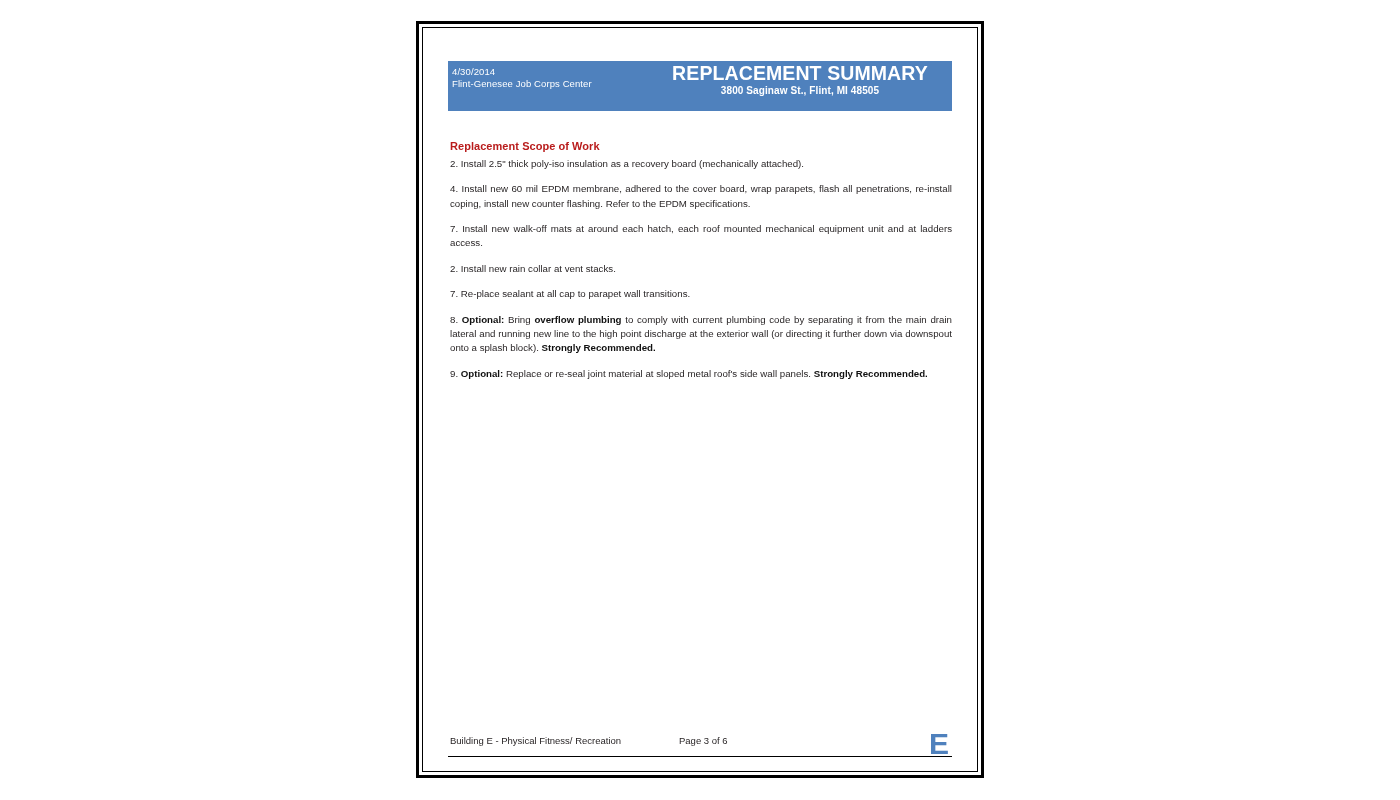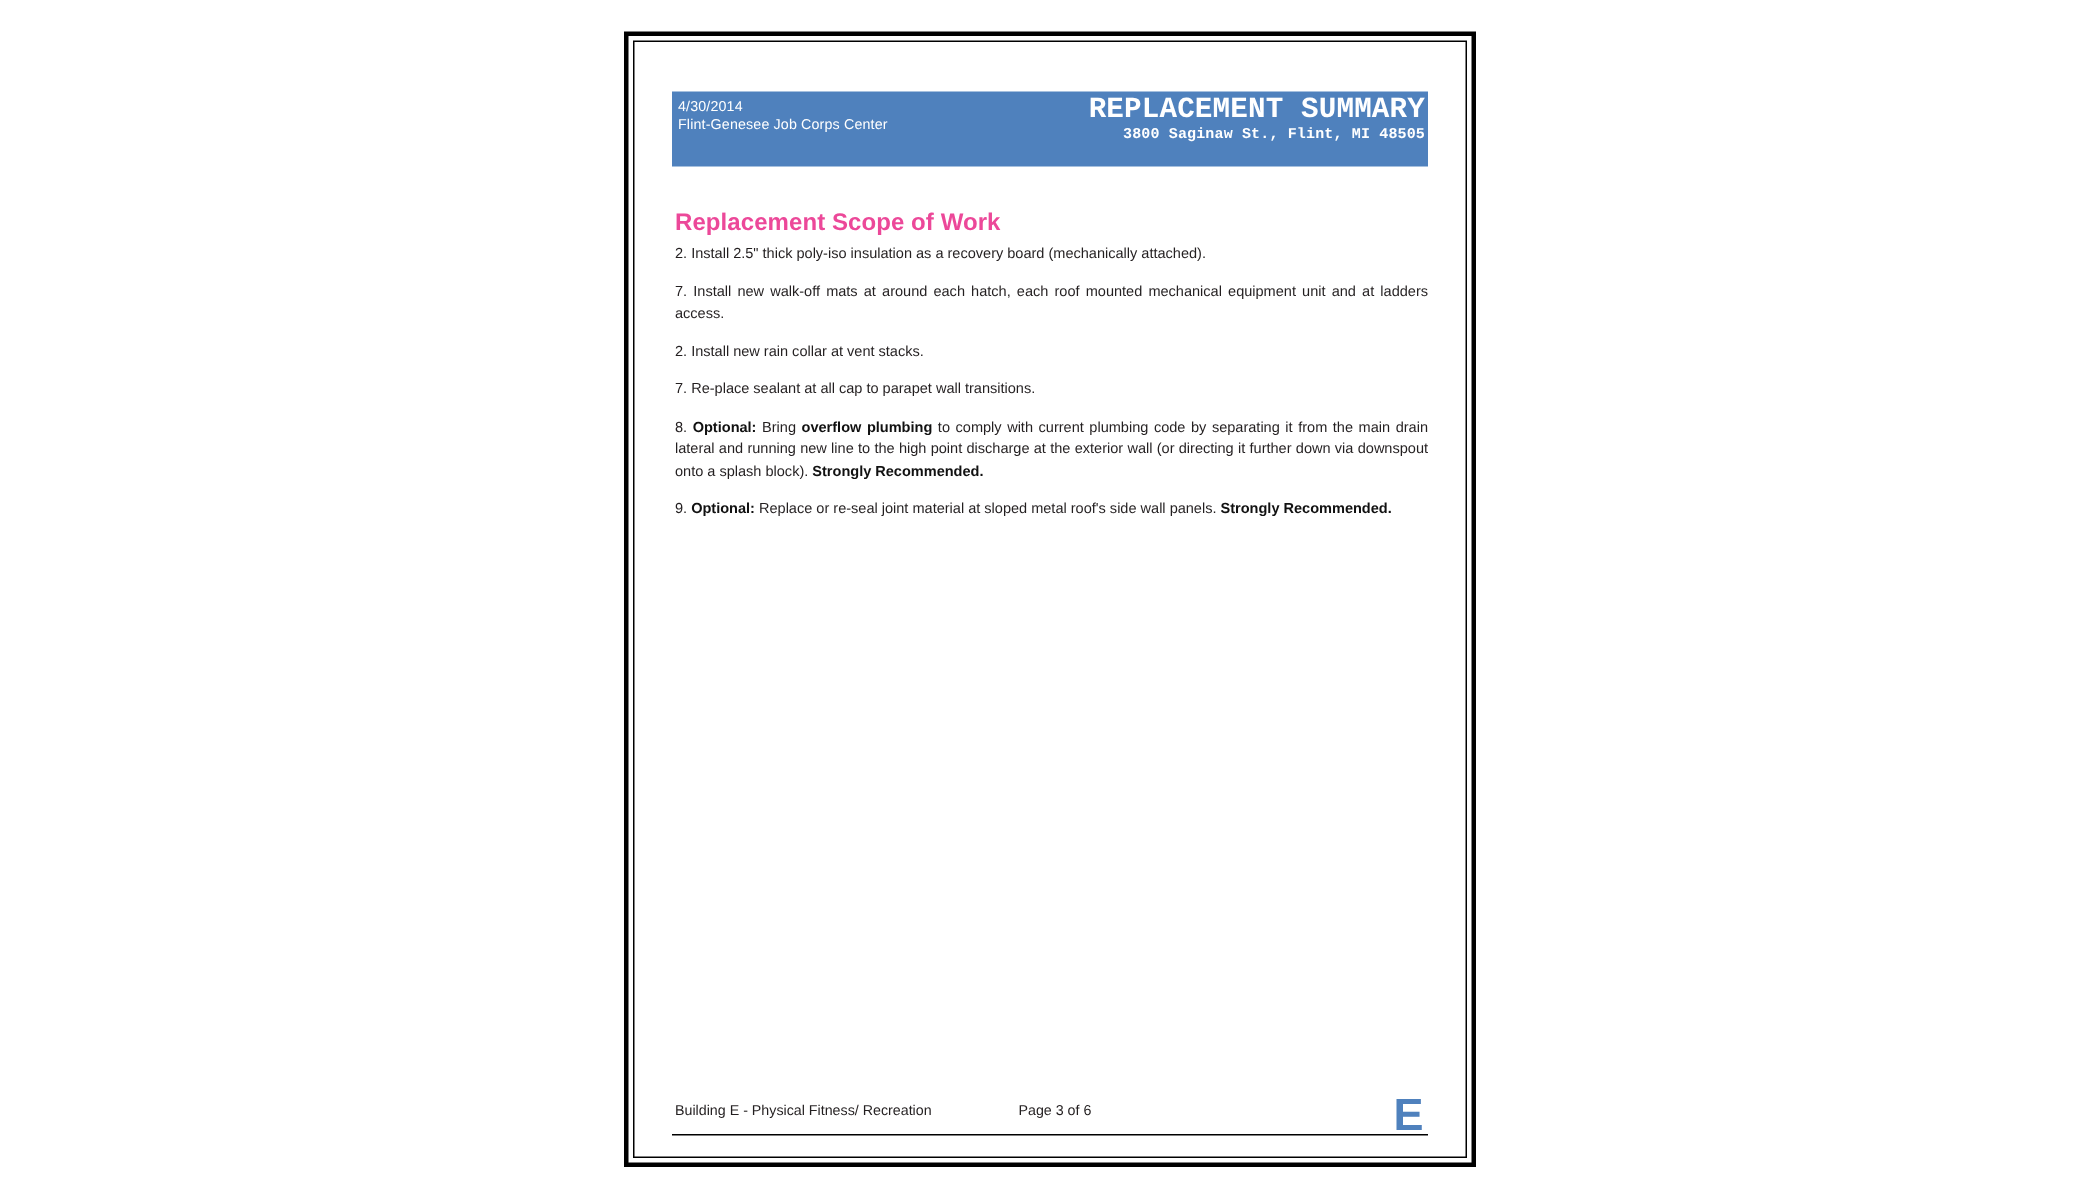--- a/index.html
+++ b/index.html
@@ -71,23 +71,22 @@
   }
   .hdr-org {
     font-size: 9.5px;
     font-weight: normal;
     letter-spacing: 0.1px;
   }
   .hdr-right {
     position: absolute;
     right: 2px;
     top: 2px;
-    text-align: right;
+    text-align: center;
     width: 300px;
-    font-family: Liberation Mono, monospace;
   }
   .hdr-title {
     font-size: 19.5px;
     font-weight: bold;
     line-height: 1.12;
     letter-spacing: 0.1px;
     white-space: nowrap;
   }
   .hdr-addr {
     font-size: 10px;
@@ -110,23 +109,23 @@
   }
 
   
   .content {
     position: absolute;
     left: 27px;
     right: 25px;
     top: 112px;
   }
   .section-title {
-    font-size: 16px;
-    font-weight: bold;
-    color: #ec4899;
+    font-size: 11px;
+    font-weight: bold;
+    color: #b91c1c;
     margin: 0 0 5px 0;
     letter-spacing: 0.05px;
   }
   .item {
     font-size: 9.7px;
     line-height: 1.48;
     color: #231f20;
     text-align: justify;
     margin: 0 0 11px 0;
     -webkit-hyphens: none;
@@ -196,20 +195,21 @@
           <div class="hdr-title">REPLACEMENT SUMMARY</div>
           <div class="hdr-addr">3800 Saginaw St., Flint, MI 48505</div>
         </div>
       </div>
 
 
       <div class="content">
         <div class="section-title">Replacement Scope of Work</div>
 
         <p class="item">2. Install 2.5" thick poly-iso insulation as a recovery board (mechanically attached).</p>
+        <p class="item">4.  Install new 60 mil EPDM membrane, adhered to the cover board, wrap parapets, flash all penetrations, re-install coping, install new counter flashing.  Refer to the EPDM specifications.</p>
         <p class="item">7.  Install new walk-off mats at around each hatch, each roof mounted mechanical equipment unit and at ladders access.</p>
         <p class="item">2.  Install new rain collar at vent stacks.</p>
         <p class="item">7.  Re-place sealant at all cap to parapet wall transitions.</p>
 
         <p class="item"><span>8. </span><b>Optional:</b><span> Bring </span><b>overflow plumbing</b><span> to comply with current plumbing code by separating it from the main drain lateral and running new line to the high point discharge at the exterior wall (or directing it further down via downspout onto a splash block). </span><b>Strongly Recommended.</b></p>
 
         <p class="item"><span>9.  </span><b>Optional:</b><span> Replace or re-seal joint material at sloped metal roof's side wall panels. </span><b>Strongly Recommended.</b></p>
       </div>
 
       <div class="footer-rule"></div>

